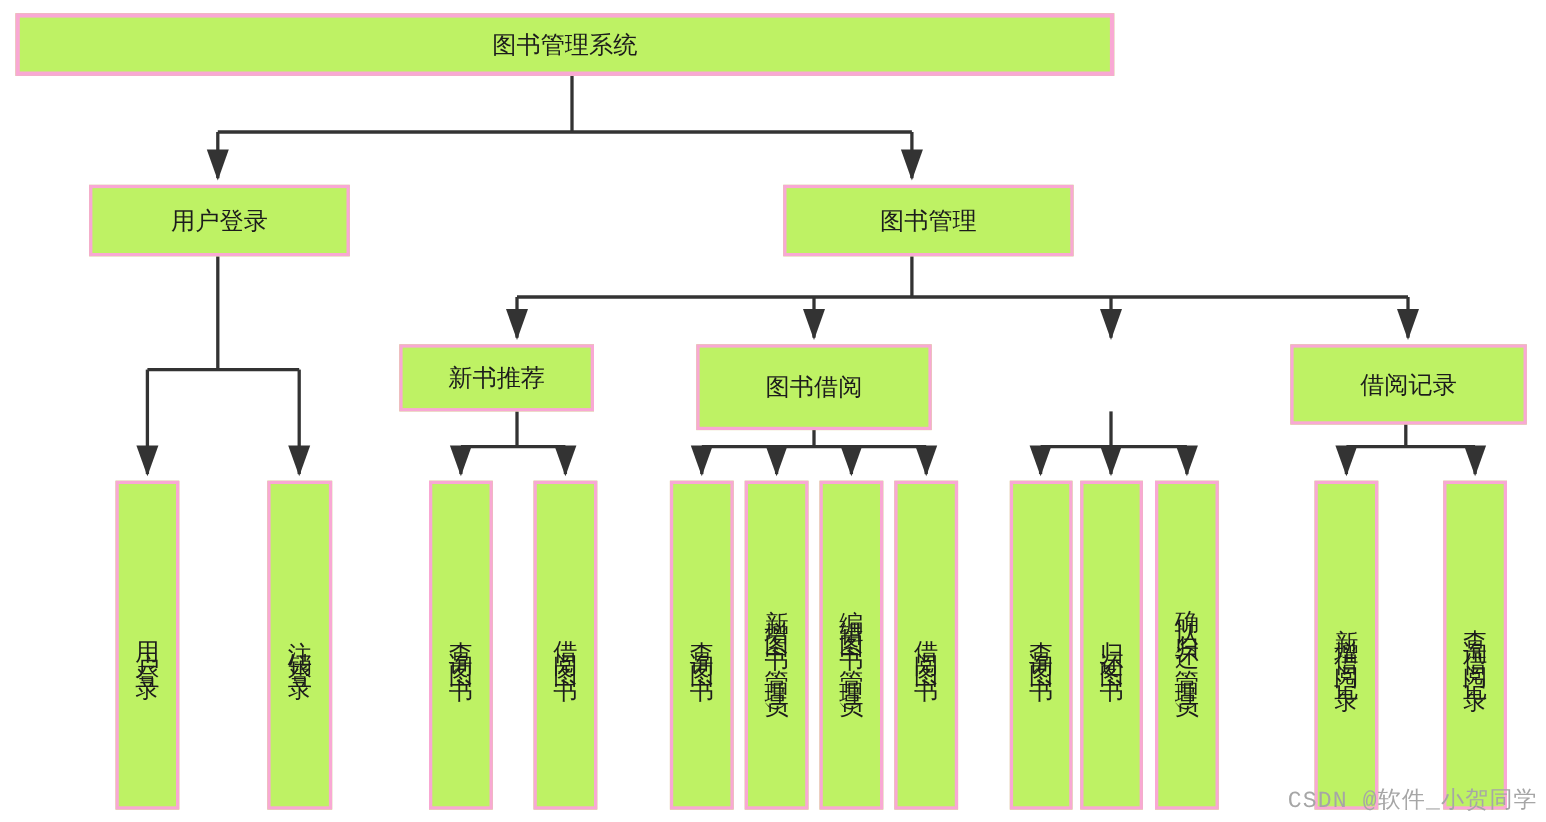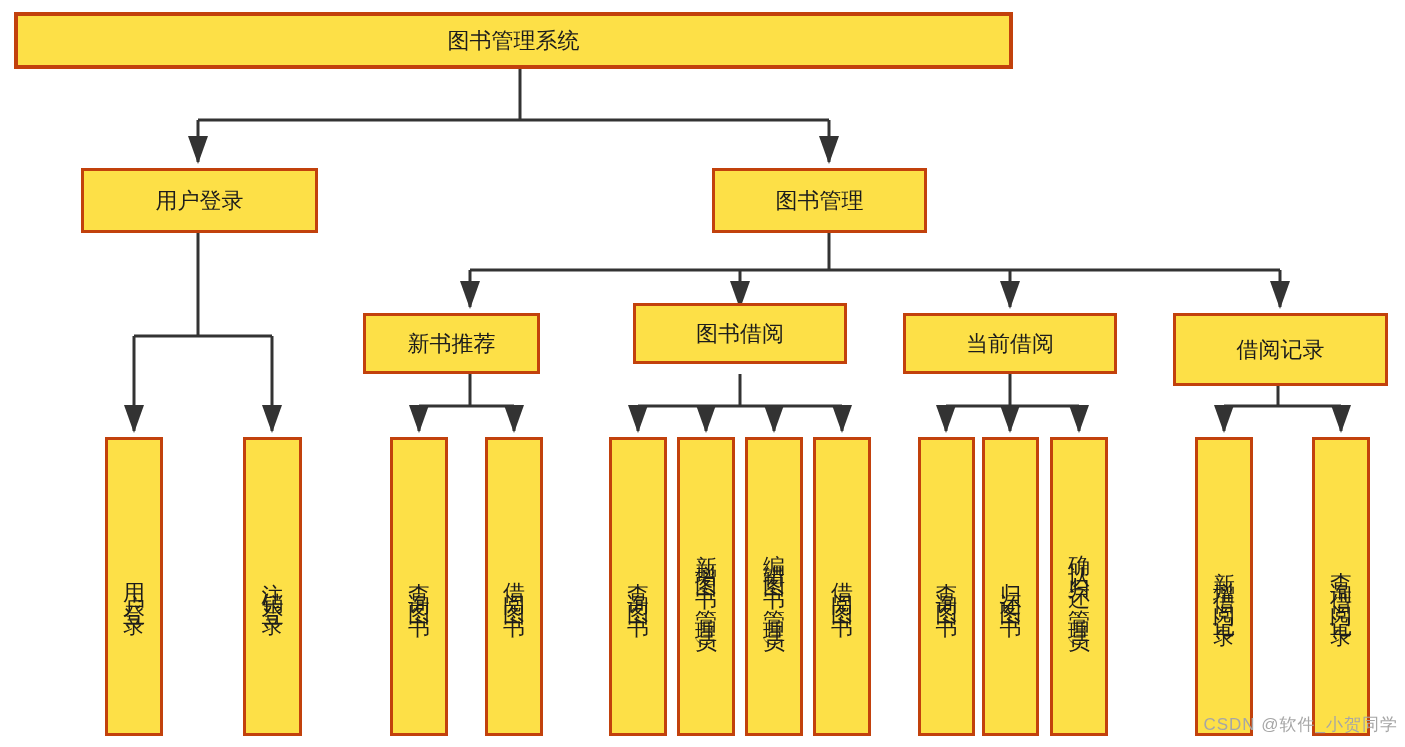--- a/index.html
+++ b/index.html
@@ -8,45 +8,46 @@
     width:1405px;height:747px;
     background:#ffffff;
     font-family:"Liberation Sans", sans-serif;
     overflow:hidden;
   }
   .wires{position:absolute;left:0;top:0;width:1405px;height:747px;}
   .wire{stroke:#333333;stroke-width:3;fill:none;}
   .node{
     position:absolute;
     box-sizing:border-box;
-    border:3px solid #c2410c;
-    background:#fde047;
+    border:3px solid #f9a8d4;
+    background:#bef264;
     display:flex;
     align-items:center;
     justify-content:center;
     color:#1c1c1c;
     font-size:22px;
     line-height:1;
     white-space:nowrap;
   }
   .node.root{border-width:4px;}
   .node.v{
     writing-mode:vertical-rl;
     text-orientation:mixed;
     letter-spacing:11px;
     white-space:normal;
   }
   .watermark{
     position:absolute;
     right:7px;
     top:713px;
-    font-size:17px;
+    font-size:21px;
     color:#a6a6a6;
     letter-spacing:1px;
     pointer-events:none;
+    font-family:Liberation Mono, monospace;
   }
 </style>
 </head>
 <body>
 
 <div class="canvas">
 
   <svg class="wires" width="1405" height="747" viewBox="0 0 1405 747" xmlns="http://www.w3.org/2000/svg">
     <defs>
       <marker id="arrow" markerUnits="userSpaceOnUse" markerWidth="30" markerHeight="22" viewBox="0 0 30 22" refX="27" refY="11" orient="auto">
@@ -91,25 +92,24 @@
 
     <path class="wire" d="M1278 374 V406"></path>
     <path class="wire" d="M1224 406 H1341"></path>
     <path class="wire" d="M1224 406 V431" marker-end="url(#arrow)"></path>
     <path class="wire" d="M1341 406 V431" marker-end="url(#arrow)"></path>
   </svg>
 
   <div class="node root" style="left:14px;top:12px;width:999px;height:57px">图书管理系统</div>
 
   <div class="node" style="left:81px;top:168px;width:237px;height:65px">用户登录</div>
-  <div class="node" style="left:712px;top:168px;width:215px;height:65px">图书管理</div>
+  <div class="node" style="left:712px;top:168px;width:264px;height:65px">图书管理</div>
 
   <div class="node" style="left:363px;top:313px;width:177px;height:61px">新书推荐</div>
-  <div class="node" style="left:633px;top:303px;width:214px;height:61px">图书借阅</div>
-  <div class="node" style="left:903px;top:313px;width:214px;height:61px">当前借阅</div>
+  <div class="node" style="left:633px;top:313px;width:214px;height:78px">图书借阅</div>
   <div class="node" style="left:1173px;top:313px;width:215px;height:73px">借阅记录</div>
 
   <div class="node v" style="left:105px;top:437px;width:58px;height:299px">用户登录</div>
   <div class="node v" style="left:243px;top:437px;width:59px;height:299px">注销登录</div>
 
   <div class="node v" style="left:390px;top:437px;width:58px;height:299px">查询图书</div>
   <div class="node v" style="left:485px;top:437px;width:58px;height:299px">借阅图书</div>
 
   <div class="node v" style="left:609px;top:437px;width:58px;height:299px">查询图书</div>
   <div class="node v" style="left:677px;top:437px;width:58px;height:299px">新增图书（管理员）</div>

